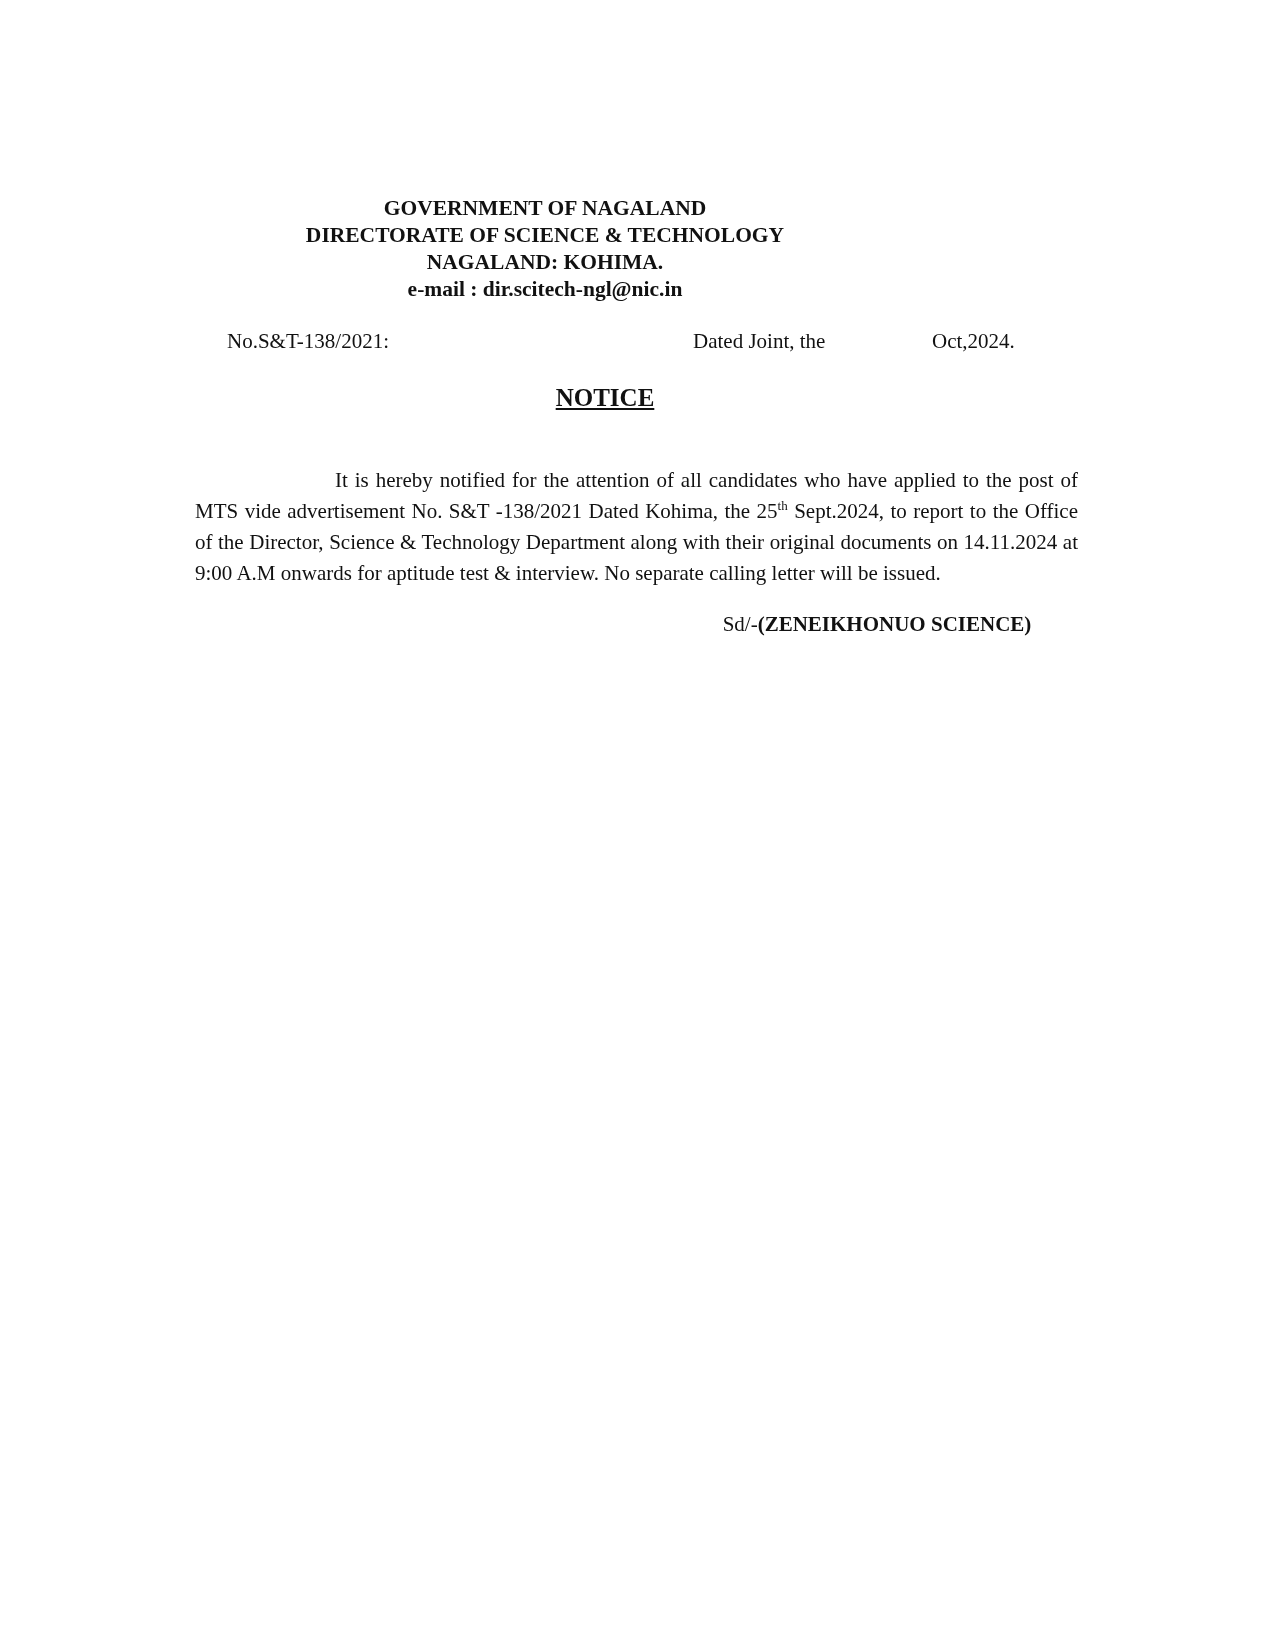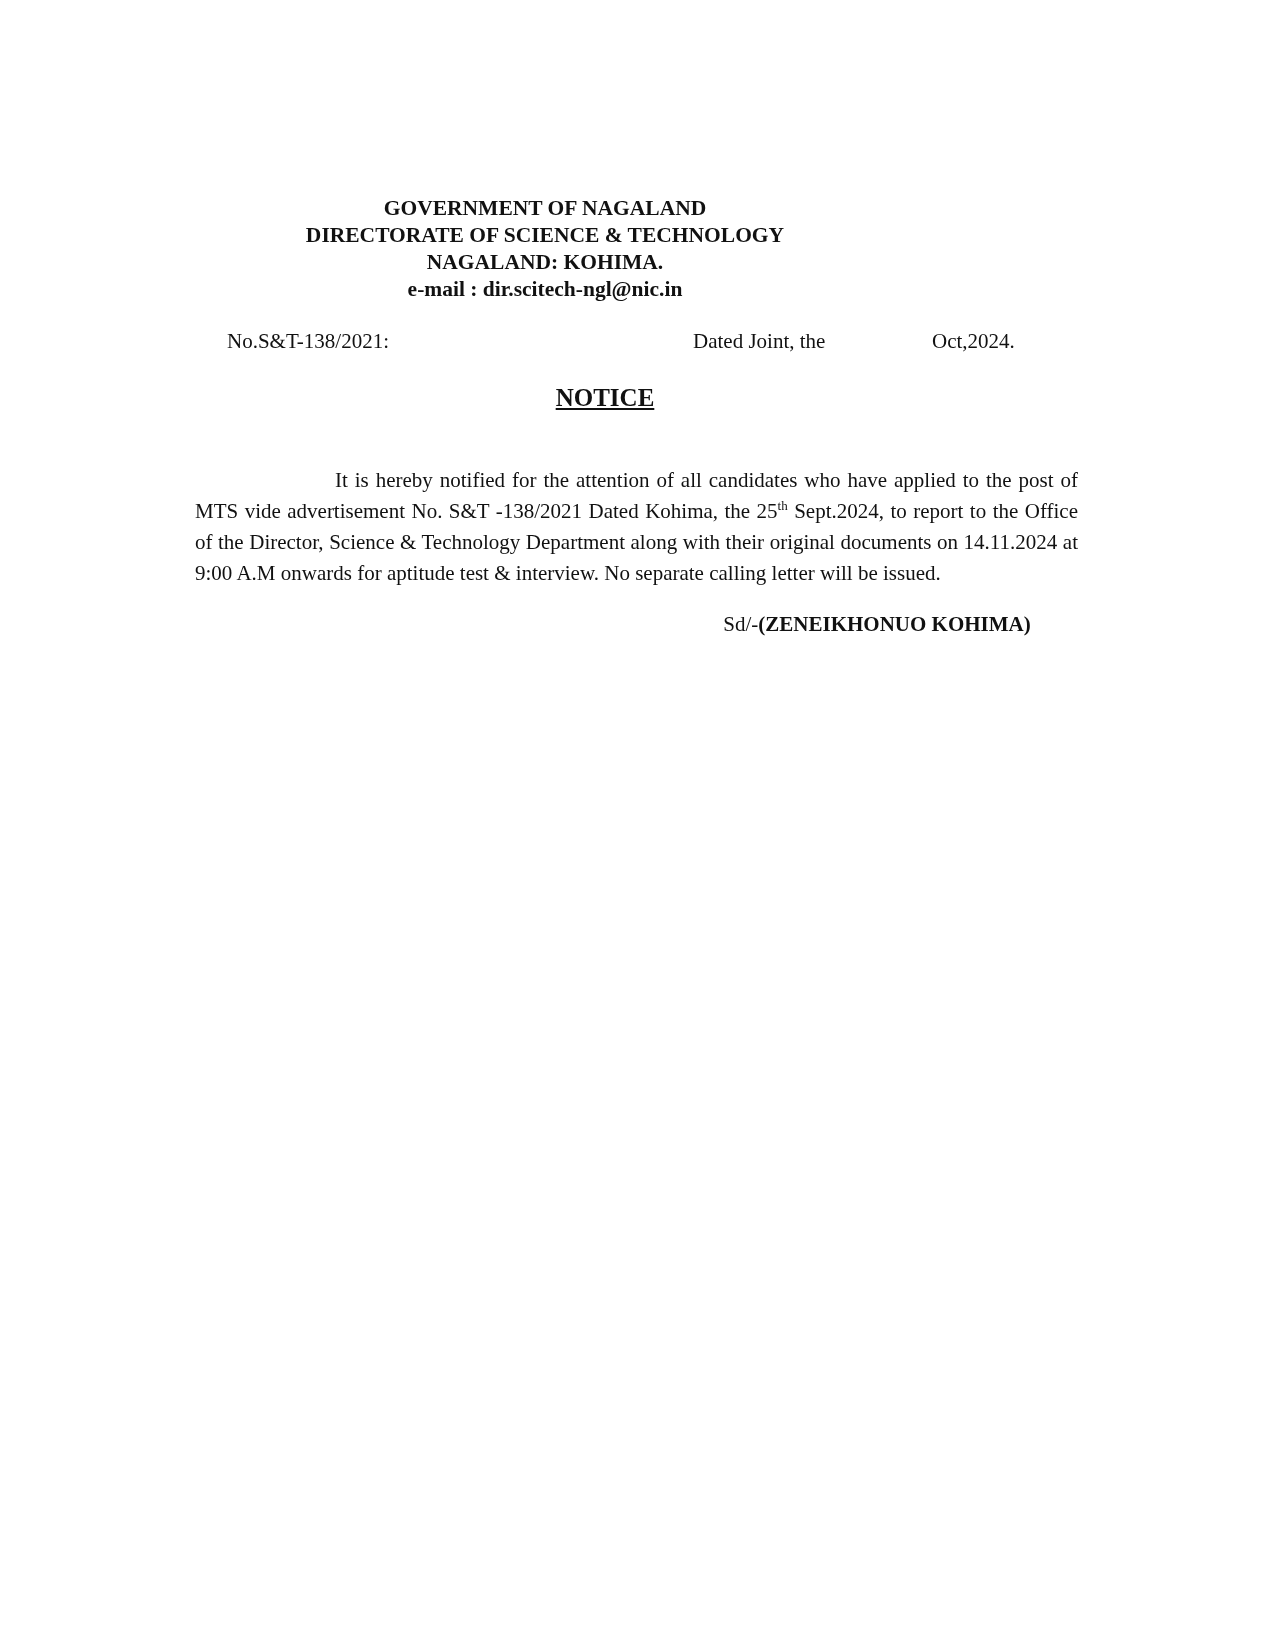--- a/index.html
+++ b/index.html
@@ -37,16 +37,16 @@
 
   <div class="refline ref-no">No.S&amp;T-138/2021:</div>
   <div class="refline dated">Dated Joint, the</div>
   <div class="refline month">Oct,2024.</div>
 
   <div class="notice-title">NOTICE</div>
 
   <div class="body-text"><span>It is hereby notified for the attention of all candidates who have applied to the post of MTS vide advertisement No. S&amp;T -138/2021 Dated Kohima, the 25</span><sup>th</sup><span> Sept.2024,  to report to the Office of the Director, Science &amp; Technology Department along with their original documents on 14.11.2024 at 9:00 A.M onwards for aptitude test &amp; interview. No separate calling letter will be issued.</span></div>
 
   <div class="sig">
-    <div class="sig-line1"><span>Sd/-</span><span class="name">(ZENEIKHONUO KOHIMA)</span></div>
+    <div class="sig-line1"><span>Sd/-</span><span class="name">(ZENEIKHONUO SCIENCE)</span></div>
   </div>
 
 </div>
 
 </body></html>

